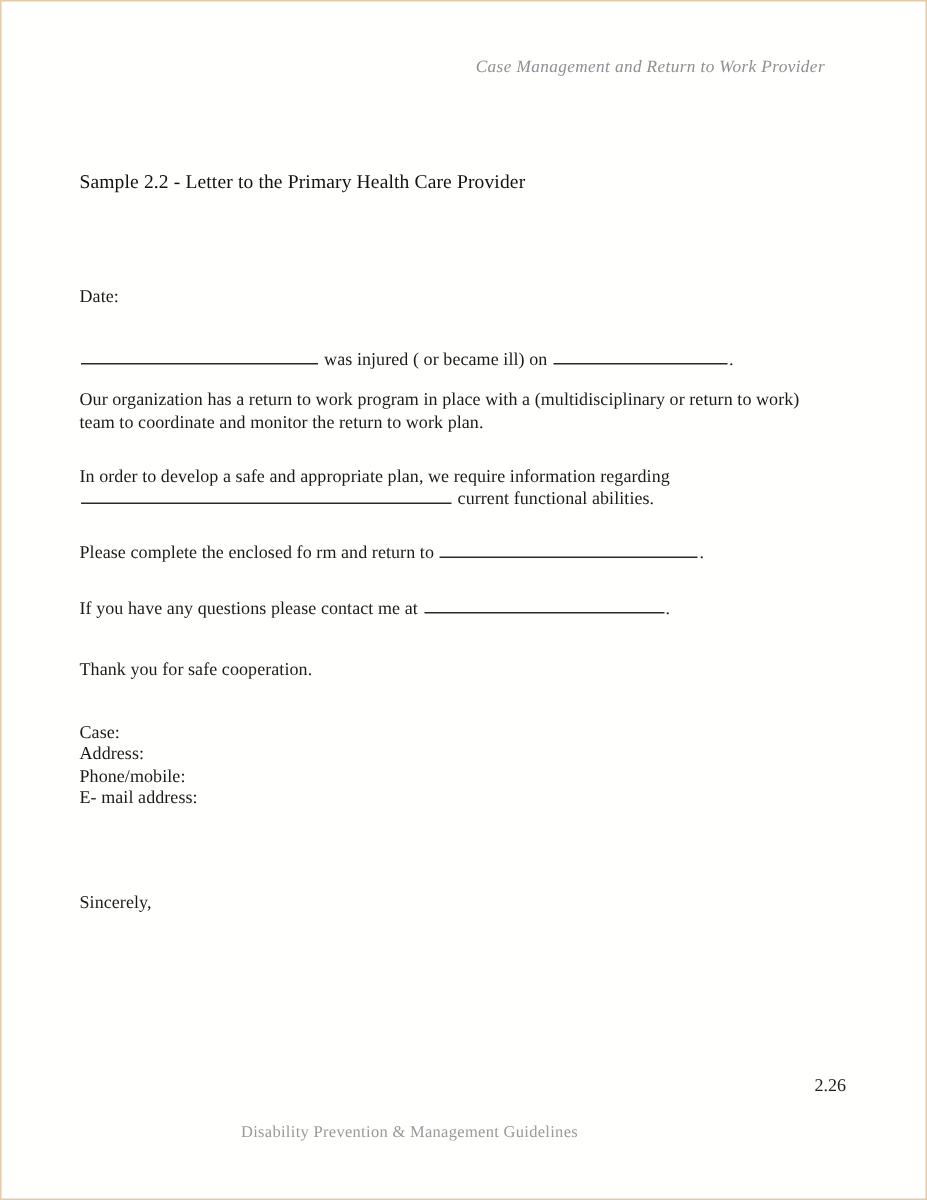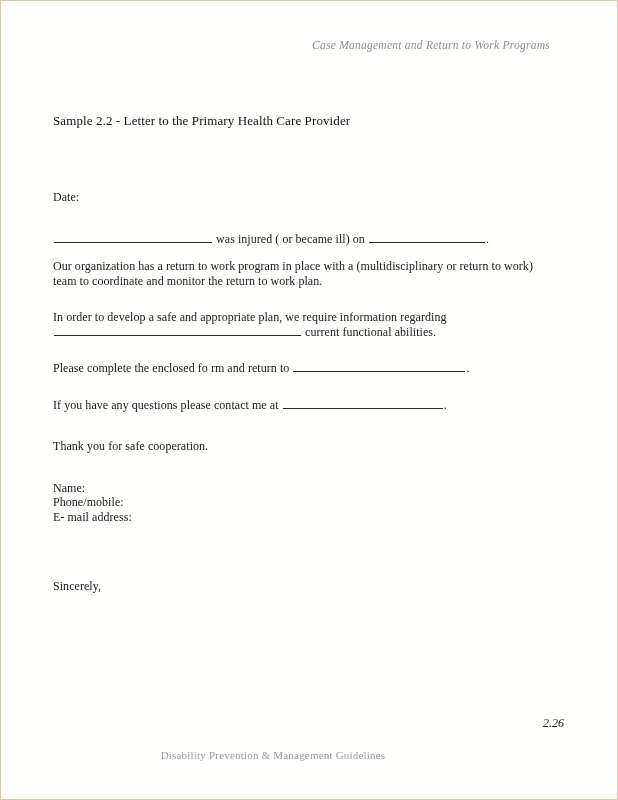--- a/index.html
+++ b/index.html
@@ -90,41 +90,40 @@
 
   .contact-block .para { line-height: 14.5px; }
 
   
   .page-number {
     position: absolute;
     right: 48px;
     bottom: 63px;
     font-size: 12px;
     color: #1d1d1d;
-    font-style: italic;
   }
   .footer-text {
     position: absolute;
     left: 0;
     right: 0;
     bottom: 33px;
     text-align: center;
     font-size: 11px;
     color: #9a9a9e;
     letter-spacing: 0.2px;
   }
   .footer-shift { padding-right: 72px; text-align: center; }
 </style>
 </head>
 <body>
 
 <div class="page">
   <div class="page-inner">
 
-    <div class="running-head">Case Management and Return to Work Programs</div>
+    <div class="running-head">Case Management and Return to Work Provider</div>
 
     <div class="content">
 
       <div class="doc-title">Sample 2.2 - Letter to the Primary Health Care Provider</div>
 
       <div class="gap-title"></div>
 
 
       <div class="gap-med"></div>
 
@@ -164,21 +163,22 @@
         <span class="blank blank-w4"></span><span>.</span>
       </div>
 
       <div class="gap-xl"></div>
 
       <div class="para">Thank you for safe cooperation.</div>
 
       <div class="gap-xl"></div>
 
       <div class="contact-block">
-        <div class="para">Name:</div>
+        <div class="para">Case:</div>
+        <div class="para">Address:</div>
         <div class="para">Phone/mobile:</div>
         <div class="para">E- mail address:</div>
       </div>
 
       <div class="gap-xxl"></div>
 
       <div class="para">Sincerely,</div>
 
     </div>
 

